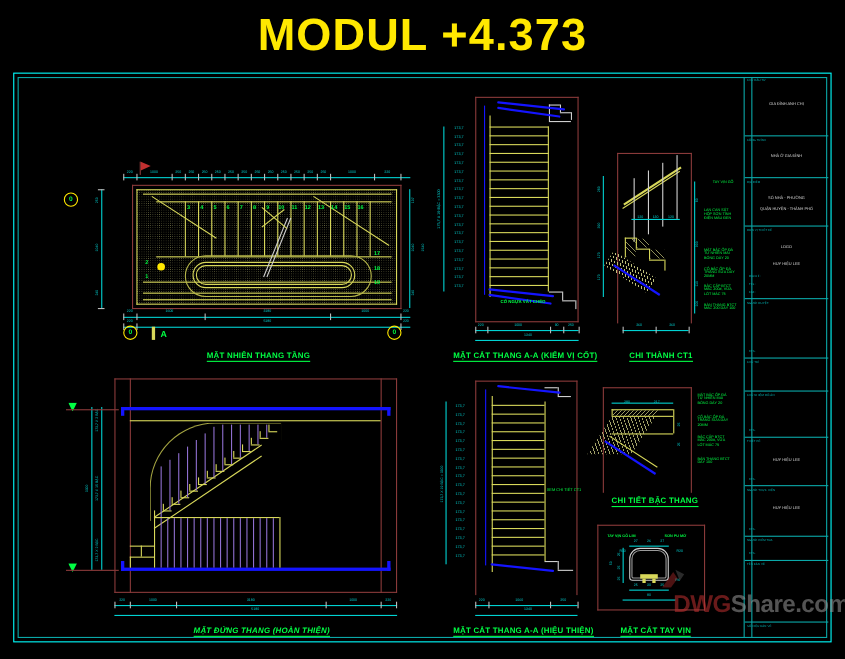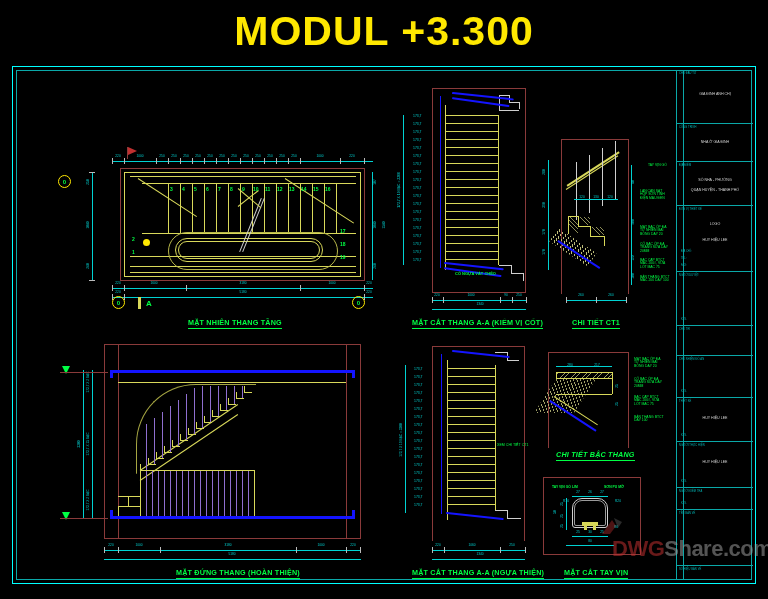--- a/index.html
+++ b/index.html
@@ -99,21 +99,21 @@
      opacity:.55; pointer-events:none; }
   #watermark .w-a{ color:#c03030; }
   #watermark .w-b{ color:#9a9a9a; }
   .wm-mark{ position:absolute; left:600px; top:516px; width:26px; height:22px; opacity:.5;}
 </style>
 </head>
 <body>
 
 <div class="sheet">
 
-  <div id="title-banner">MODUL  +3.300</div>
+  <div id="title-banner">MODUL  +4.373</div>
 
   <div class="frame-outer"></div>
   <div class="frame-inner"></div>
 
   <div>
 
     <div class="red" style="left:120px;top:168px;width:245px;height:1px;"></div>
     <div class="red" style="left:120px;top:280px;width:245px;height:1px;"></div>
     <div class="red" style="left:120px;top:168px;width:1px;height:113px;"></div>
     <div class="red" style="left:364px;top:168px;width:1px;height:113px;"></div>
@@ -408,21 +408,21 @@
     <div class="dimtxt" style="left:581px;top:294px;">260</div>
     <div class="dimtxt" style="left:611px;top:294px;">260</div>
 
     <div class="grn-t" style="left:648px;top:164px;">TAY VỊN GỖ</div>
     <div class="grn-t" style="left:640px;top:190px;width:30px;white-space:normal;">LAN CAN SẮT HỘP SƠN TĨNH ĐIỆN MÀU ĐEN</div>
     <div class="grn-t" style="left:640px;top:226px;width:30px;white-space:normal;">MẶT BẬC ỐP ĐÁ TỰ NHIÊN MÀI BÓNG DÀY 20</div>
     <div class="grn-t" style="left:640px;top:243px;width:30px;white-space:normal;">CỔ BẬC ỐP ĐÁ TRẮNG SỮA DÀY 20MM</div>
     <div class="grn-t" style="left:640px;top:259px;width:30px;white-space:normal;">BẬC CẤP BTCT MÁC 200#, VỮA LÓT MÁC 75</div>
     <div class="grn-t" style="left:640px;top:276px;width:30px;white-space:normal;">BẢN THANG BTCT MÁC 200 DÀY 100</div>
 
-    <div class="cap" style="left:572px;top:318px;">CHI TIẾT CT1</div>
+    <div class="cap" style="left:572px;top:318px;">CHI THÀNH CT1</div>
   </div>
 
   <div>
     <div class="red" style="left:104px;top:344px;width:1px;height:195px;"></div>
     <div class="red" style="left:360px;top:344px;width:1px;height:195px;"></div>
     <div class="red" style="left:104px;top:344px;width:257px;height:1px;"></div>
     <div class="red" style="left:104px;top:538px;width:257px;height:1px;"></div>
     <div class="red" style="left:118px;top:344px;width:1px;height:195px;"></div>
     <div class="red" style="left:346px;top:344px;width:1px;height:195px;"></div>
 
@@ -537,21 +537,21 @@
     <div class="dimtick" style="left:346px;top:547px;height:6px;"></div>
     <div class="dimtick" style="left:360px;top:547px;height:6px;"></div>
     <div class="dimtxt" style="left:111px;top:544px;">220</div>
     <div class="dimtxt" style="left:139px;top:544px;">1000</div>
     <div class="dimtxt" style="left:228px;top:544px;">3180</div>
     <div class="dimtxt" style="left:321px;top:544px;">1000</div>
     <div class="dimtxt" style="left:353px;top:544px;">220</div>
     <div class="dimline" style="left:104px;top:559px;width:257px;"></div>
     <div class="dimtxt" style="left:232px;top:553px;">5180</div>
 
-    <div class="cap" style="left:176px;top:568px;">MẶT ĐỨNG THANG (HOÀN THIỆN)</div>
+    <div class="cap" style="left:176px;top:568px;font-style:italic;">MẶT ĐỨNG THANG (HOÀN THIỆN)</div>
   </div>
 
   <div>
     <div class="red" style="left:432px;top:346px;width:1px;height:195px;"></div>
     <div class="red" style="left:524px;top:346px;width:1px;height:195px;"></div>
     <div class="red" style="left:432px;top:346px;width:93px;height:1px;"></div>
 
     <div class="yel" style="left:447px;top:360px;width:1px;height:160px;"></div>
     <div class="yel" style="left:447px;top:368px;width:48px;height:1px;"></div>
     <div class="yel" style="left:447px;top:376px;width:48px;height:1px;"></div>
@@ -613,21 +613,21 @@
     <div class="dimtick" style="left:432px;top:547px;height:6px;"></div>
     <div class="dimtick" style="left:444px;top:547px;height:6px;"></div>
     <div class="dimtick" style="left:500px;top:547px;height:6px;"></div>
     <div class="dimtick" style="left:525px;top:547px;height:6px;"></div>
     <div class="dimtxt" style="left:438px;top:544px;">220</div>
     <div class="dimtxt" style="left:472px;top:544px;">1060</div>
     <div class="dimtxt" style="left:512px;top:544px;">250</div>
     <div class="dimline" style="left:432px;top:559px;width:93px;"></div>
     <div class="dimtxt" style="left:480px;top:553px;">1340</div>
 
-    <div class="cap" style="left:412px;top:568px;">MẶT CẮT THANG A-A (NGỰA THIỆN)</div>
+    <div class="cap" style="left:412px;top:568px;">MẶT CẮT THANG A-A (HIỆU THIỆN)</div>
   </div>
 
   <div>
     <div class="red" style="left:548px;top:352px;width:1px;height:96px;"></div>
     <div class="red" style="left:628px;top:352px;width:1px;height:96px;"></div>
     <div class="red" style="left:548px;top:352px;width:81px;height:1px;"></div>
 
     <div class="yel" style="left:556px;top:372px;width:56px;height:1px;"></div>
     <div class="yel" style="left:556px;top:378px;width:56px;height:1px;"></div>
     <div class="yel" style="left:556px;top:372px;width:1px;height:6px;"></div>
@@ -645,21 +645,21 @@
     <div class="grn-t" style="left:634px;top:378px;width:32px;white-space:normal;">CỔ BẬC ỐP ĐÁ TRẮNG SỮA DÀY 20MM</div>
     <div class="grn-t" style="left:634px;top:396px;width:32px;white-space:normal;">BẬC CẤP BTCT MÁC 200#, VỮA LÓT MÁC 75</div>
     <div class="grn-t" style="left:634px;top:416px;width:32px;white-space:normal;">BẢN THANG BTCT DÀY 100</div>
 
     <div class="dimtxt" style="left:570px;top:364px;">280</div>
     <div class="dimtxt" style="left:597px;top:364px;">217</div>
     <div class="dimtxt v" style="left:618px;top:386px;">25</div>
     <div class="dimtxt v" style="left:618px;top:404px;">25</div>
     <div class="dimline" style="left:556px;top:366px;width:56px;"></div>
 
-    <div class="cap" style="left:556px;top:450px;font-style:italic;">CHI TIẾT BẬC THANG</div>
+    <div class="cap" style="left:556px;top:450px;">CHI TIẾT BẬC THANG</div>
   </div>
 
   <div>
     <div class="red" style="left:543px;top:477px;width:1px;height:78px;"></div>
     <div class="red" style="left:640px;top:477px;width:1px;height:78px;"></div>
     <div class="red" style="left:543px;top:477px;width:98px;height:1px;"></div>
     <div class="red" style="left:543px;top:554px;width:98px;height:1px;"></div>
 
     <div style="position:absolute;left:572px;top:498px;width:36px;height:30px;
       border:1px solid #cfcfcf;border-radius:10px 10px 3px 3px;"></div>

